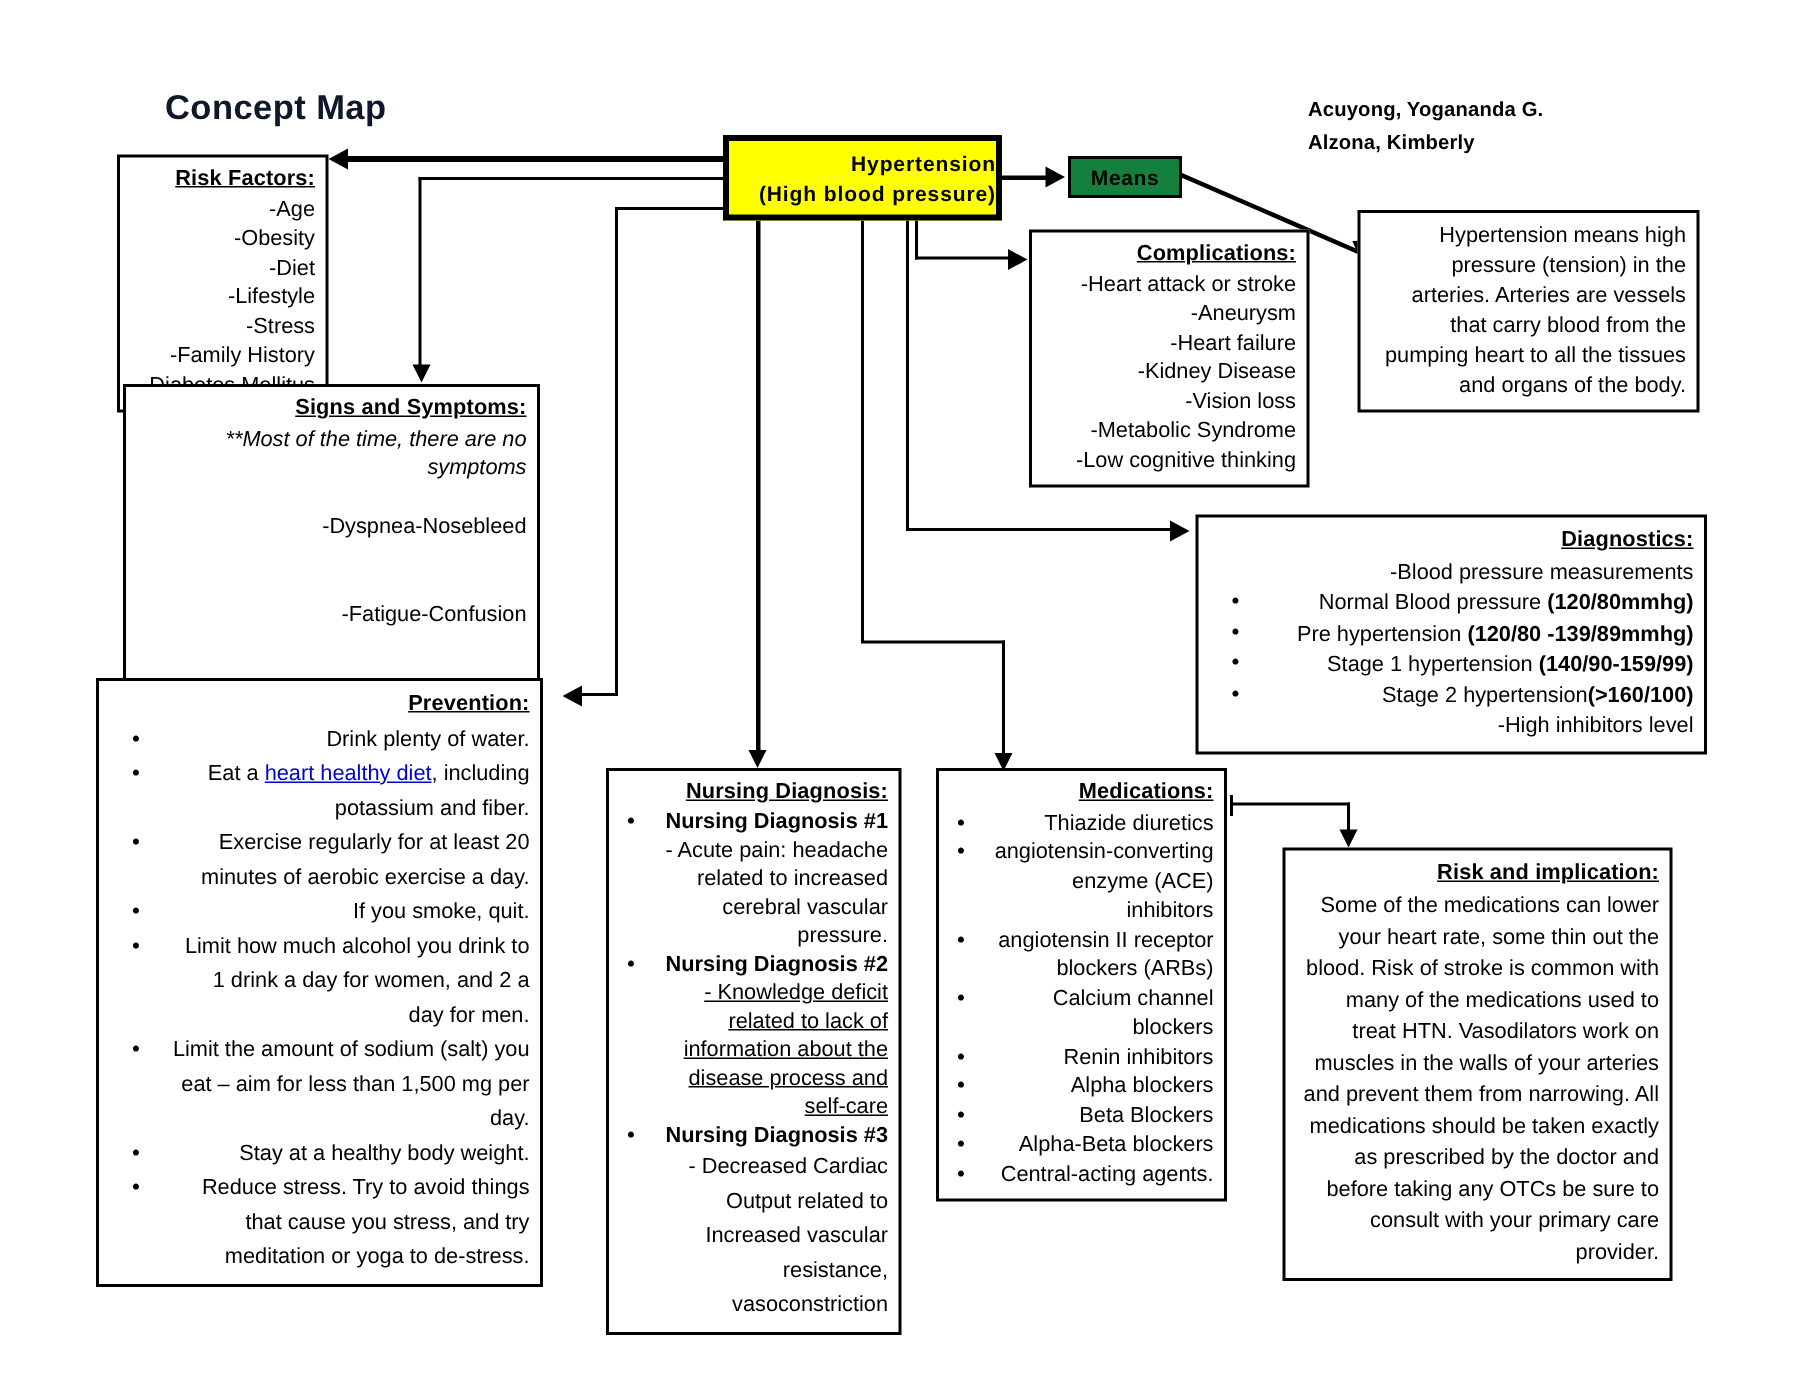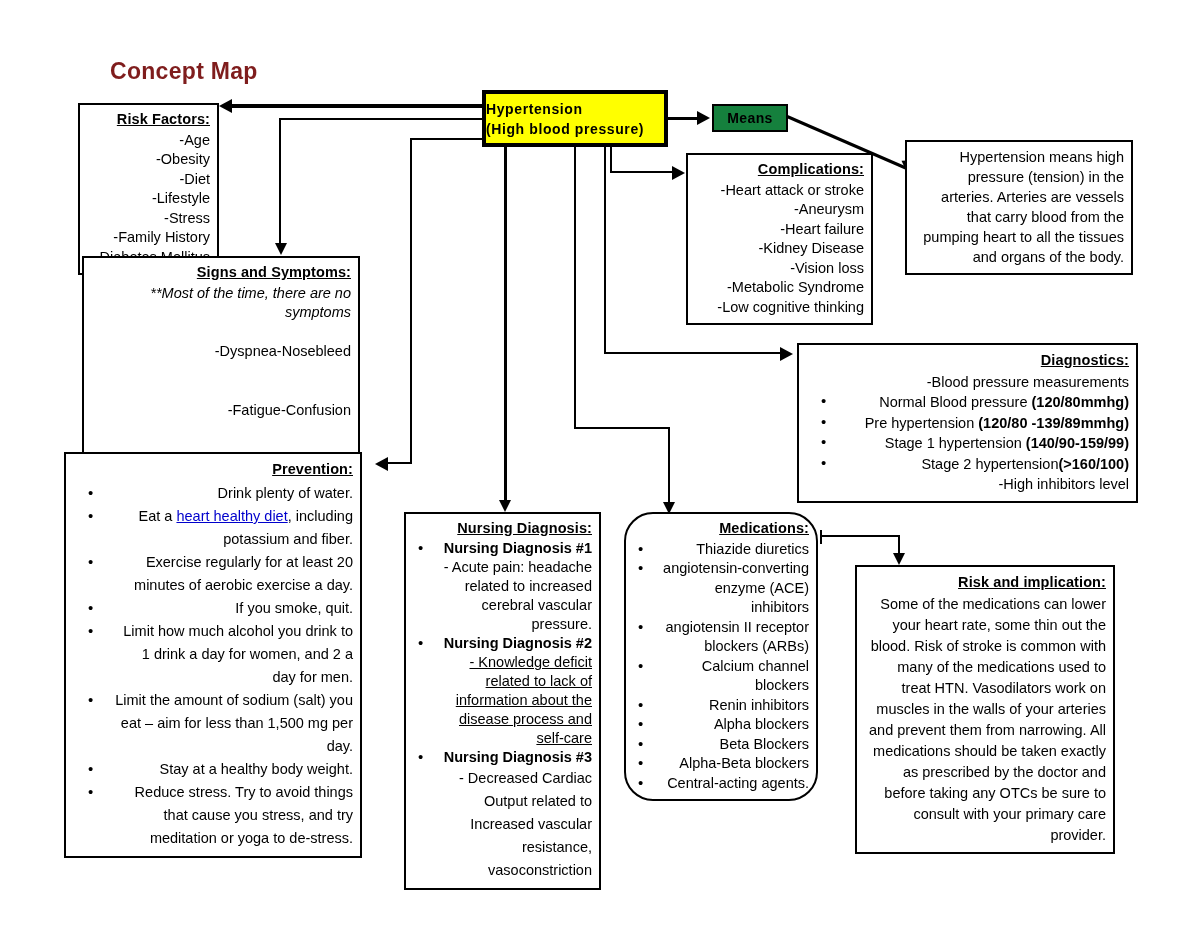--- a/index.html
+++ b/index.html
@@ -37,21 +37,21 @@
   .box .ln { display: block; white-space: pre; }
   .box .wrapln { display: block; }
 
   
   #title {
     position: absolute;
     left: 110px; top: 58px;
     font-size: 23px;
     font-weight: bold;
     letter-spacing: 0.3px;
-    color: #7f1d1d;
+    color: #0f172a;
   }
   #authors {
     position: absolute;
     left: 872px; top: 62px;
     font-size: 13.5px;
     font-weight: bold;
     line-height: 22px;
     letter-spacing: 0.1px;
     color: #000;
   }
@@ -60,21 +60,21 @@
   
   #central {
     position: absolute;
     left: 482px; top: 90px;
     width: 186px; height: 57px;
     background: #ffff00;
     border: 4px solid #000;
     z-index: 12;
     display: flex;
     flex-direction: column;
-    align-items: flex-start;
+    align-items: flex-end;
     justify-content: center;
     font-size: 14px;
     font-weight: bold;
     letter-spacing: 0.6px;
     line-height: 20px;
   }
   #central span { display: block; text-align: center; }
 
   
   #means {
@@ -134,20 +134,24 @@
 
   .diagline { position: absolute; z-index: 2; }
 </style>
 </head>
 <body>
 
 <div id="page">
 
   <div id="title">Concept Map</div>
 
+  <div id="authors">
+    <span>Acuyong, Yogananda G.</span>
+    <span>Alzona, Kimberly</span>
+  </div>
 
   <div class="ln-h ln-thick-h" style="left:232px; top:104px; width:252px; height:4px;"></div>
   <div class="arw arw-l" style="left:219px; top:99px;"></div>
 
   <div class="ln-h" style="left:279px; top:118px; width:205px;"></div>
   <div class="ln-v" style="left:279px; top:118px; height:128px;"></div>
   <div class="arw arw-d" style="left:275px; top:243px;"></div>
 
   <div class="ln-h" style="left:410px; top:138px; width:74px;"></div>
   <div class="ln-v" style="left:410px; top:138px; height:326px;"></div>
@@ -280,21 +284,21 @@
         <span class="bold" style="display:block;">Nursing Diagnosis #2</span>
         <span style="display:block;text-decoration:underline;">- Knowledge deficit related to lack of information about the disease process and self-care</span>
       </li>
       <li>
         <span class="bold" style="display:block;">Nursing Diagnosis #3</span>
         <span style="display:block; line-height:23px;">- Decreased Cardiac Output related to Increased vascular resistance, vasoconstriction</span>
       </li>
     </ul>
   </div>
 
-  <div class="box" style="left:624px; top:512px; width:194px; line-height:19.5px;border-radius:29px;">
+  <div class="box" style="left:624px; top:512px; width:194px; line-height:19.5px;">
     <span class="hd">Medications:</span>
     <ul class="bl">
       <li>Thiazide diuretics</li>
       <li>angiotensin-converting enzyme (ACE) inhibitors</li>
       <li>angiotensin II receptor blockers (ARBs)</li>
       <li>Calcium channel blockers</li>
       <li>Renin inhibitors</li>
       <li>Alpha blockers</li>
       <li>Beta Blockers</li>
       <li>Alpha-Beta blockers</li>

